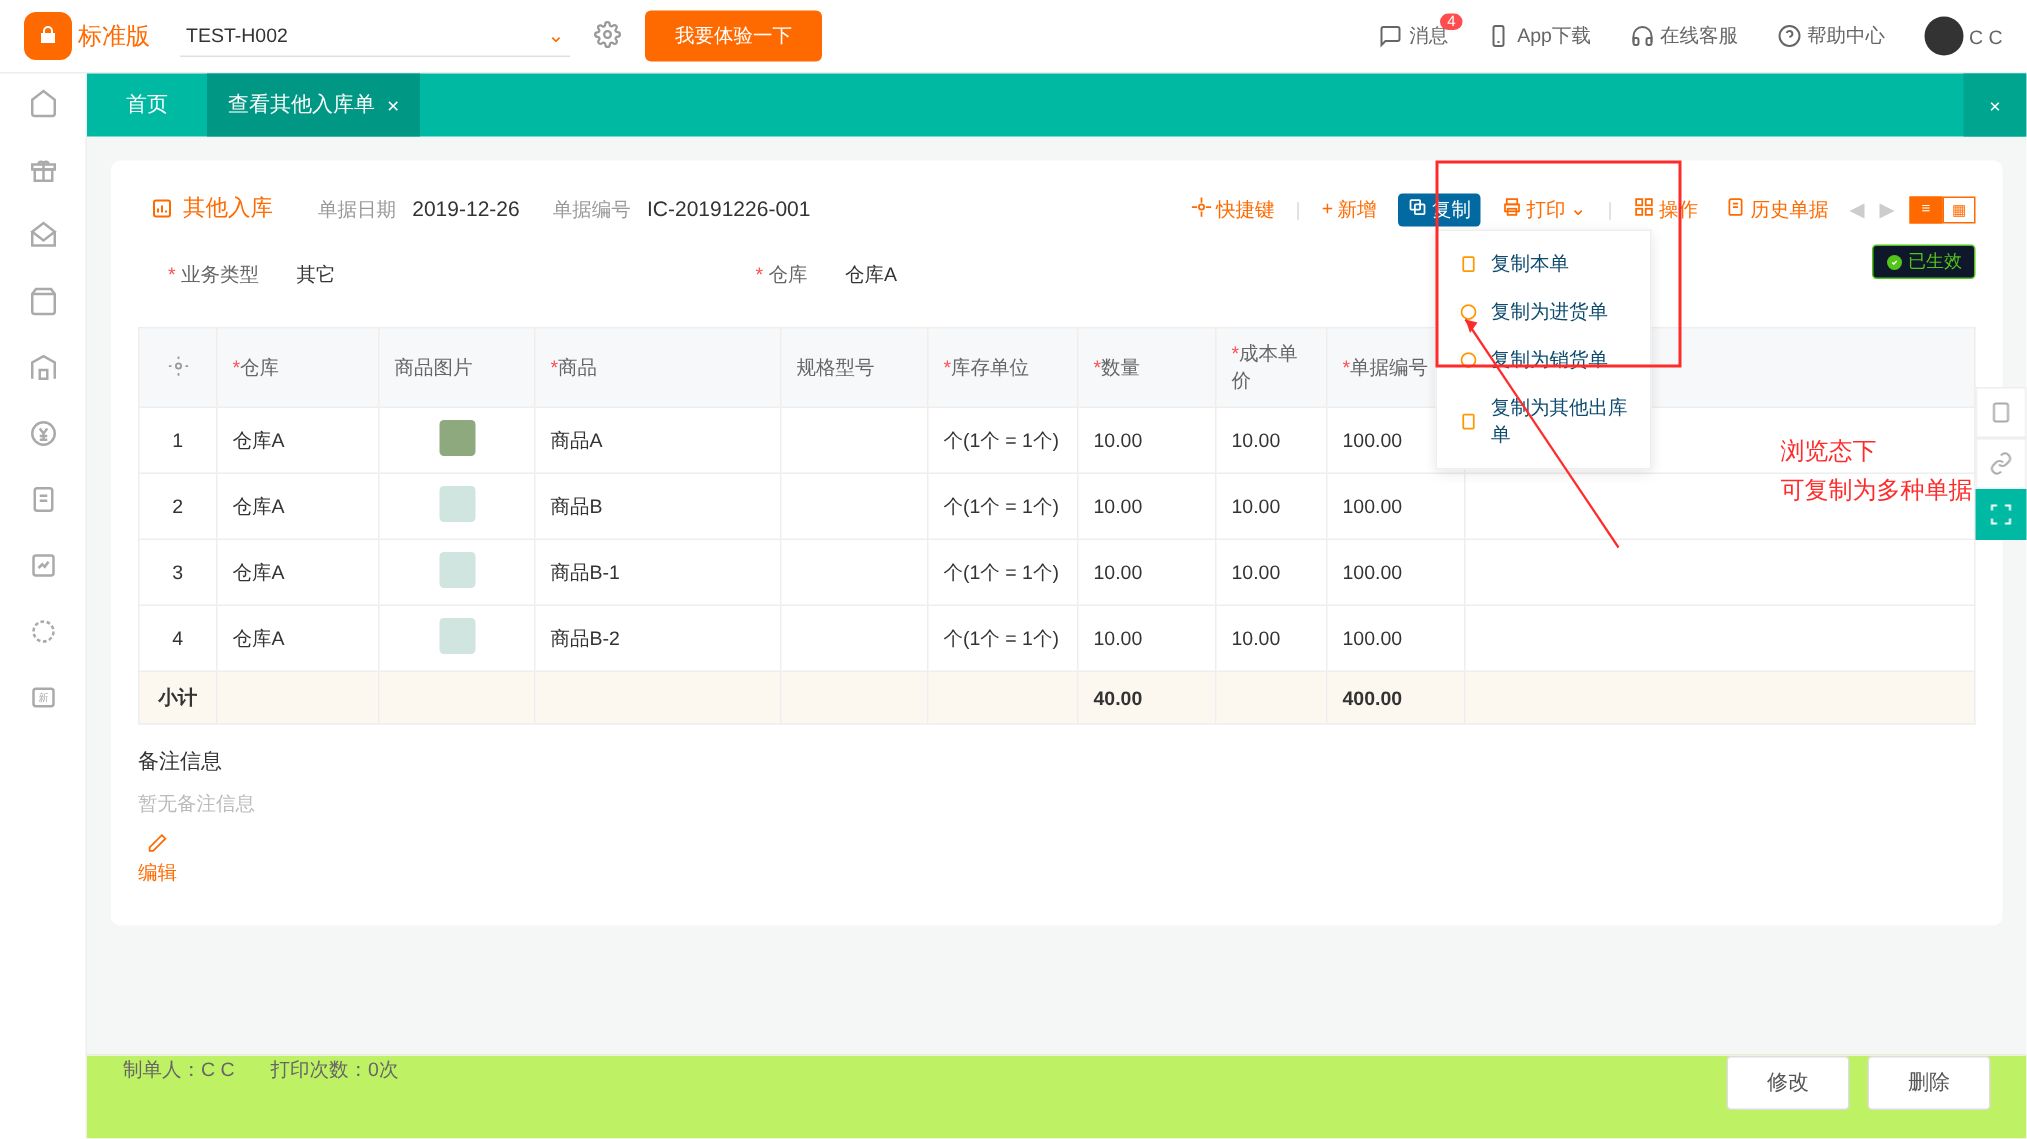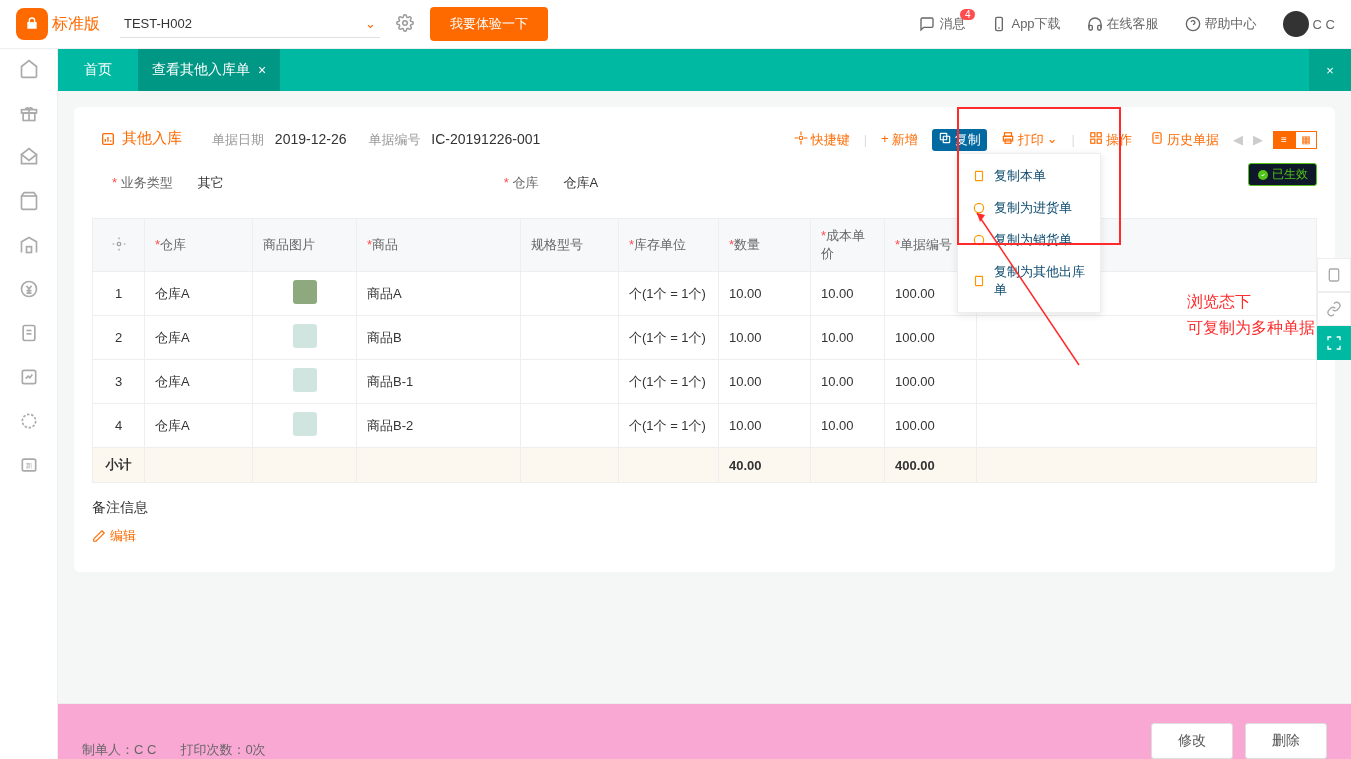--- a/index.html
+++ b/index.html
@@ -86,24 +86,24 @@
     .col-num { width: 92px; }
     .col-price { width: 74px; }
     .col-amt { width: 92px; }
     .prod-thumb { width: 24px; height: 24px; background: #8fa97f; display: inline-block; border-radius: 3px; }
     .prod-thumb.b { background: #d0e4e0; }
 
     
     .remarks-section { margin-top: 16px; }
     .remarks-title { font-size: 14px; margin-bottom: 10px; color: #333; }
     .remarks-empty { color: #bbb; margin-bottom: 10px; }
-    .remarks-edit { color: #ff6a00; cursor: pointer; display: inline-flex; align-items: center; gap: 4px; }
-
-    
-    .footer-bar { height: 56px; border-top: 1px solid #eee; background: #f9a8d4; display: flex; align-items: flex-end; padding: 0 24px; }
+    .remarks-edit { color: #ff6a00; cursor: pointer; display: inline-flex; align-items: center; gap: 4px; flex-direction: column; }
+
+    
+    .footer-bar { height: 56px; border-top: 1px solid #eee; background: #bef264; display: flex; align-items: flex-start; padding: 0 24px; }
     .footer-info { display: flex; gap: 24px; color: #666; font-size: 13px; }
     .footer-actions { margin-left: auto; display: flex; gap: 12px; }
     .footer-btn { padding: 8px 26px; border: 1px solid #ddd; background: #fff; border-radius: 3px; cursor: pointer; font-size: 14px; color: #555; }
 
     
     .right-float { position: fixed; right: 0; top: 258px; display: flex; flex-direction: column; }
     .rf-btn { width: 34px; height: 34px; background: #fff; border: 1px solid #eee; display: flex; align-items: center; justify-content: center; color: #aaa; cursor: pointer; }
     .rf-btn.teal { background: #00b9a2; color: #fff; border-color: #00b9a2; }
 
     
@@ -464,20 +464,21 @@
   <td>40.00</td>
   <td></td>
   <td>400.00</td>
   <td></td>
               </tr>
             </tbody>
         </table>
 
         <div class="remarks-section">
           <div class="remarks-title">备注信息</div>
+          <div class="remarks-empty">暂无备注信息</div>
           <div class="remarks-edit">
             <svg class="ic" viewBox="0 0 24 24" fill="none" stroke="currentColor" stroke-width="2">
                 <path d="M17 3l4 4L7 21H3v-4z"></path>
               </svg>
             <span>编辑</span>
           </div>
         </div>
       </div>
     </div>
 

